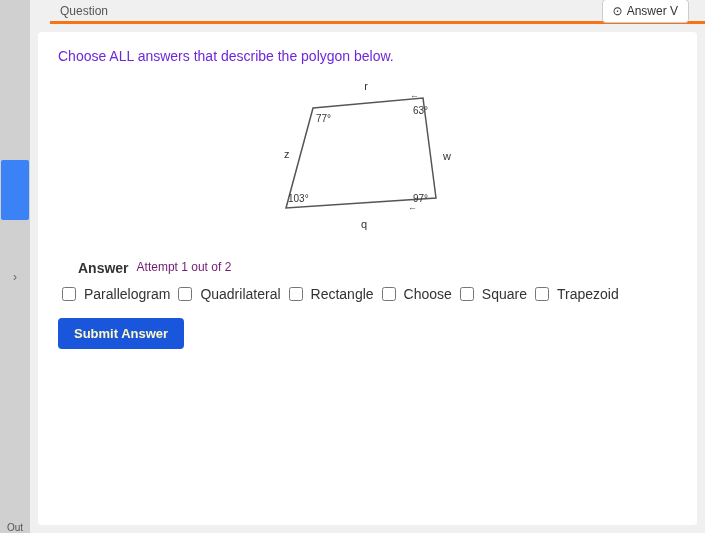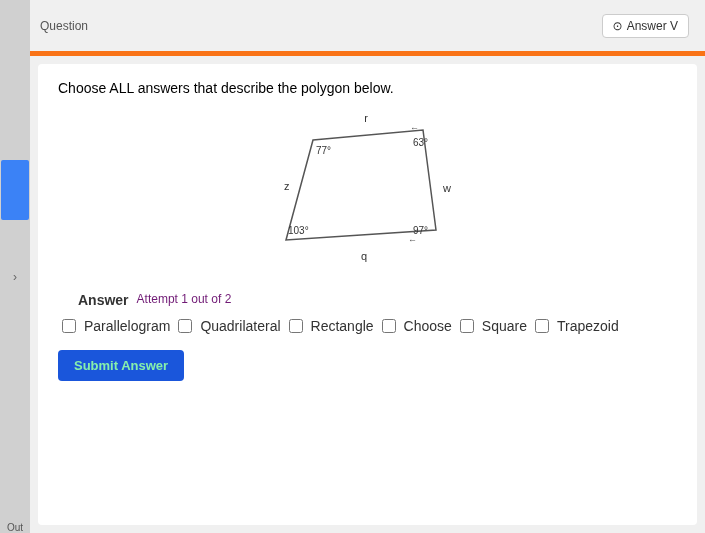--- a/index.html
+++ b/index.html
@@ -37,26 +37,27 @@
 
     .main-content {
       flex: 1;
       background: #f0f0f0;
       display: flex;
       flex-direction: column;
     }
 
     .top-bar {
       background: #f0f0f0;
-      height: 56px;
+      height: 24px;
       display: flex;
       align-items: center;
       justify-content: space-between;
       padding: 0 16px 0 10px;
-      border-bottom: 5px solid #f97316;
+      border-bottom: 3px solid #f97316;
+      margin-left: 20px;
     }
 
     .question-label {
       font-size: 12px;
       color: #555;
       font-weight: normal;
     }
 
     .watch-btn {
       background: white;
@@ -75,21 +76,21 @@
       flex: 1;
       background: white;
       margin: 8px;
       border-radius: 4px;
       padding: 16px 20px;
       overflow-y: auto;
     }
 
     .prompt-text {
       font-size: 14px;
-      color: #000000;
+      color: #6d28d9;
       margin-bottom: 16px;
     }
 
     .polygon-diagram {
       display: flex;
       justify-content: center;
       margin-bottom: 20px;
     }
 
     .polygon-svg {
@@ -142,21 +143,21 @@
     }
 
     .checkbox-item label {
       font-size: 14px;
       color: #333;
       cursor: pointer;
     }
 
     .submit-btn {
       background: #1a56db;
-      color: #86efac;
+      color: #fef9c3;
       border: none;
       border-radius: 4px;
       padding: 8px 16px;
       font-size: 13px;
       font-weight: bold;
       cursor: pointer;
       margin-top: 16px;
     }
 
     .sidebar-blue {

